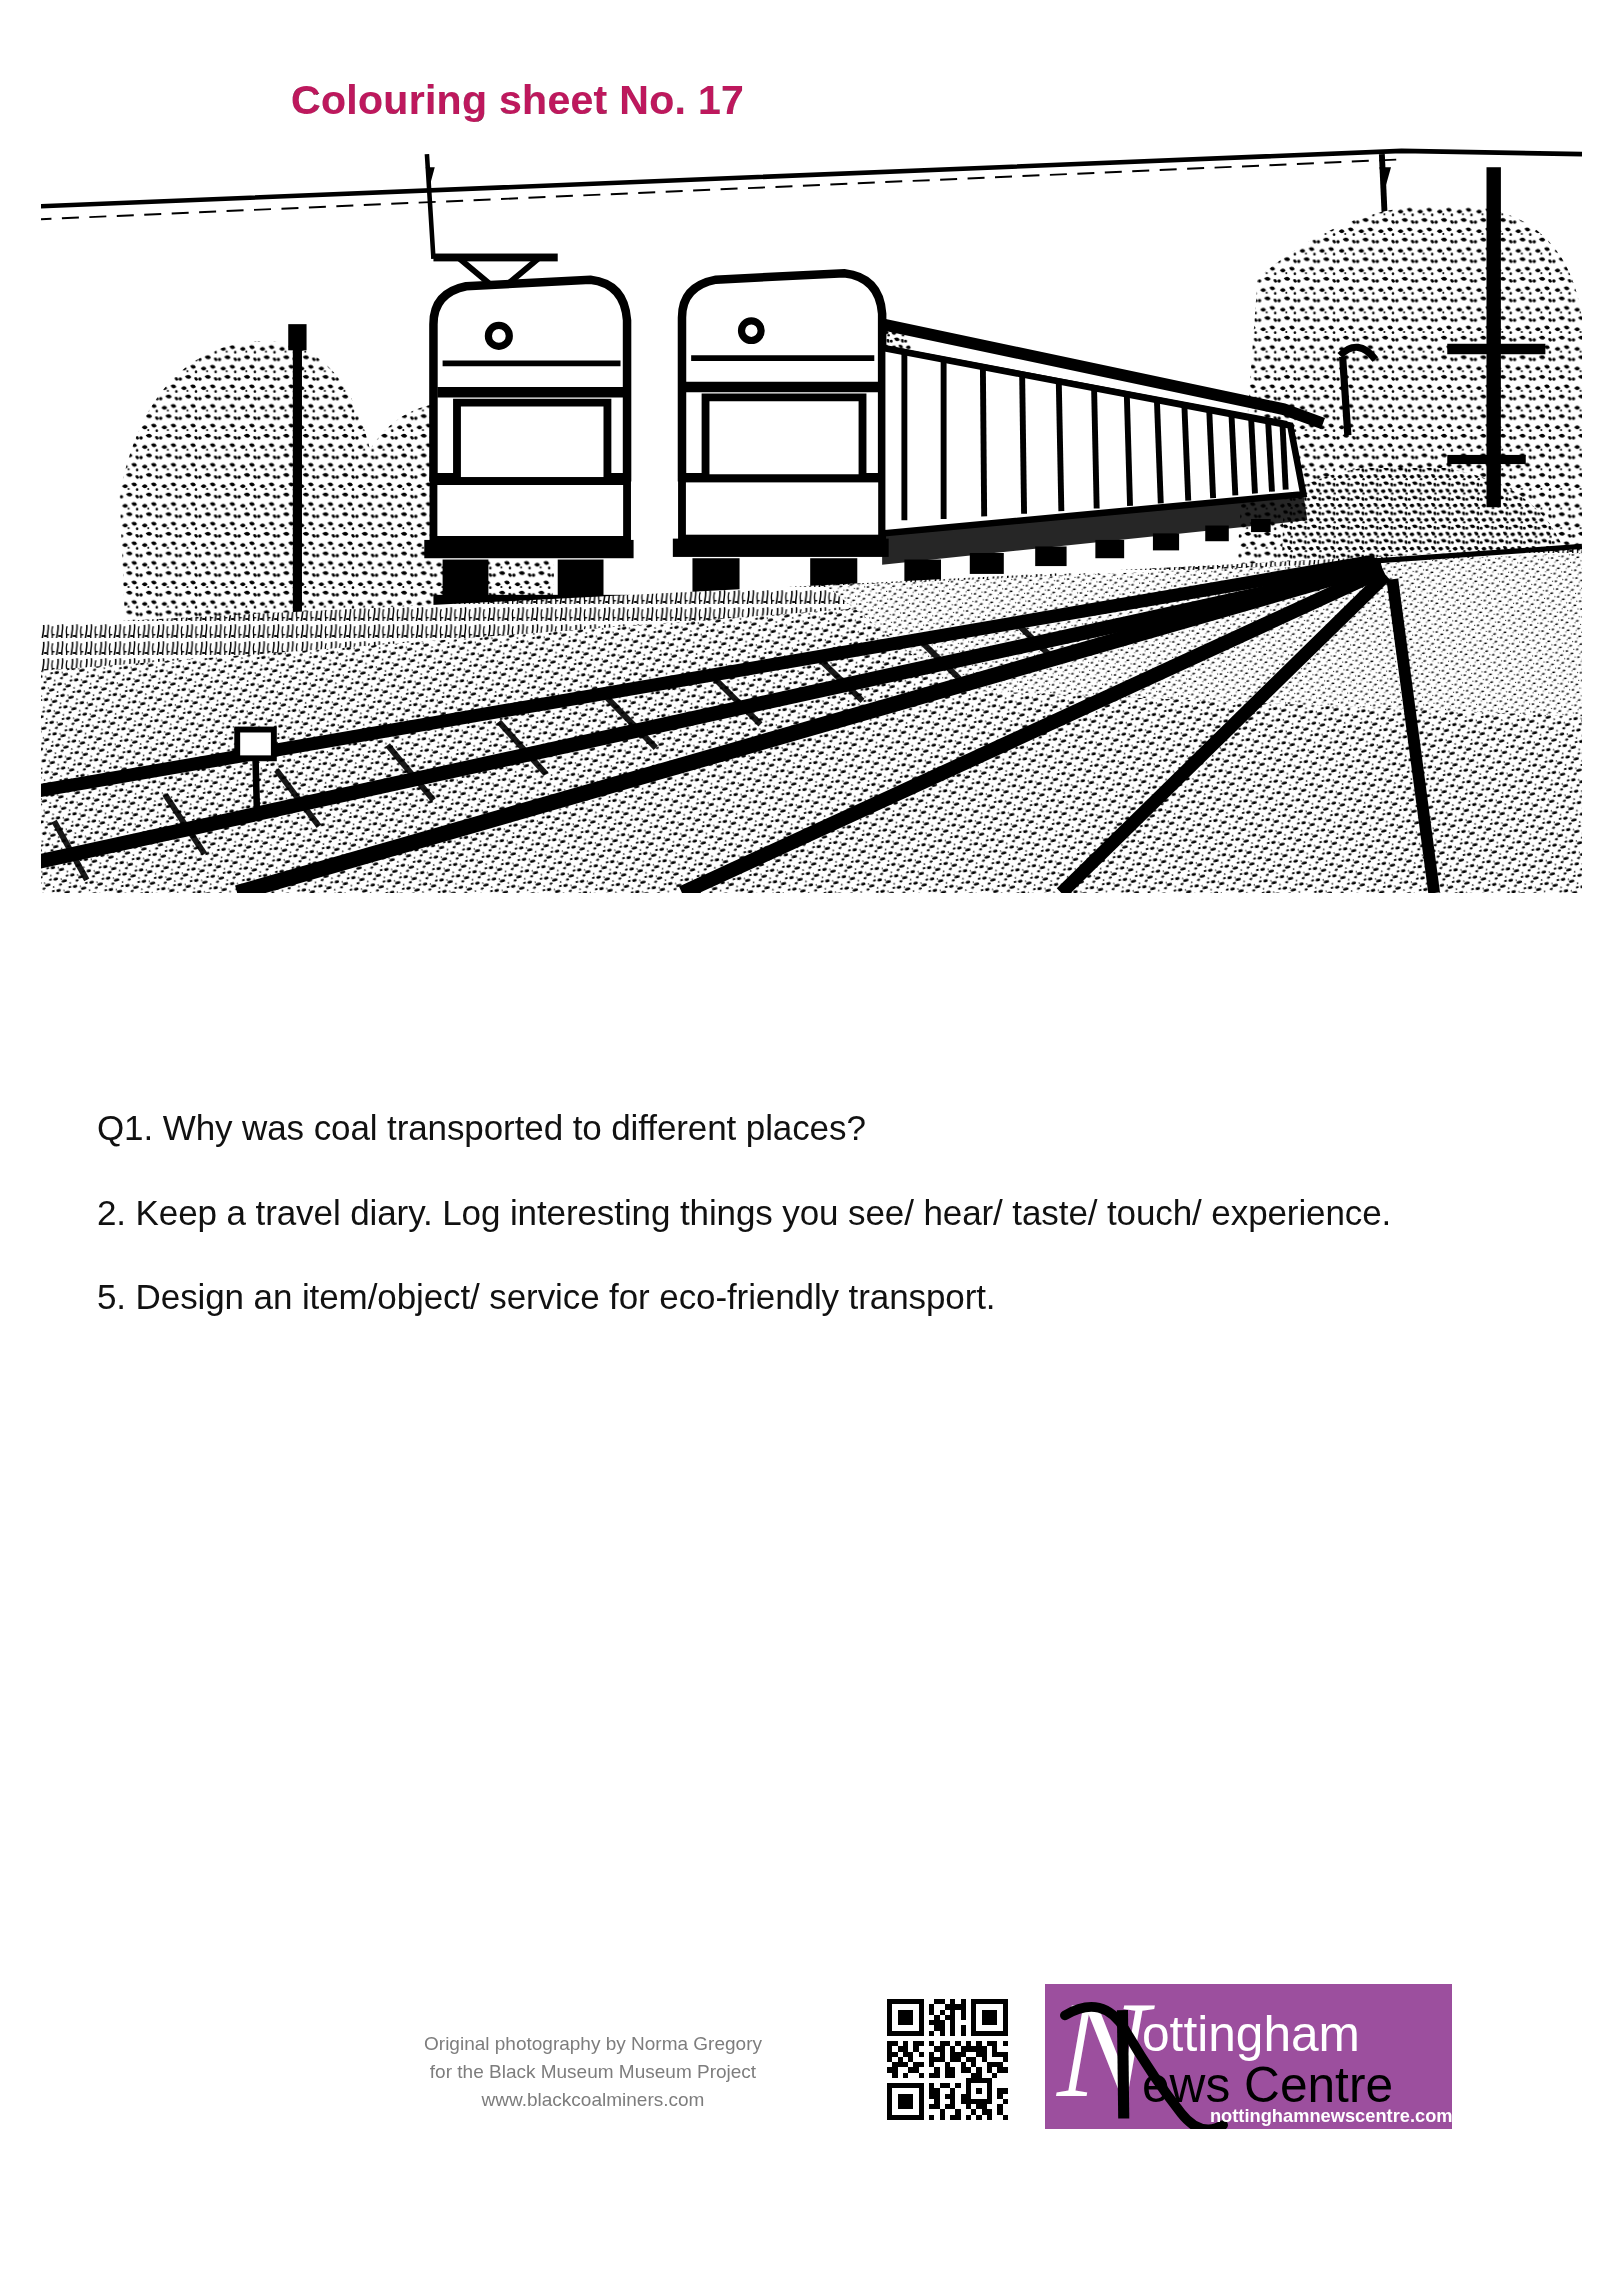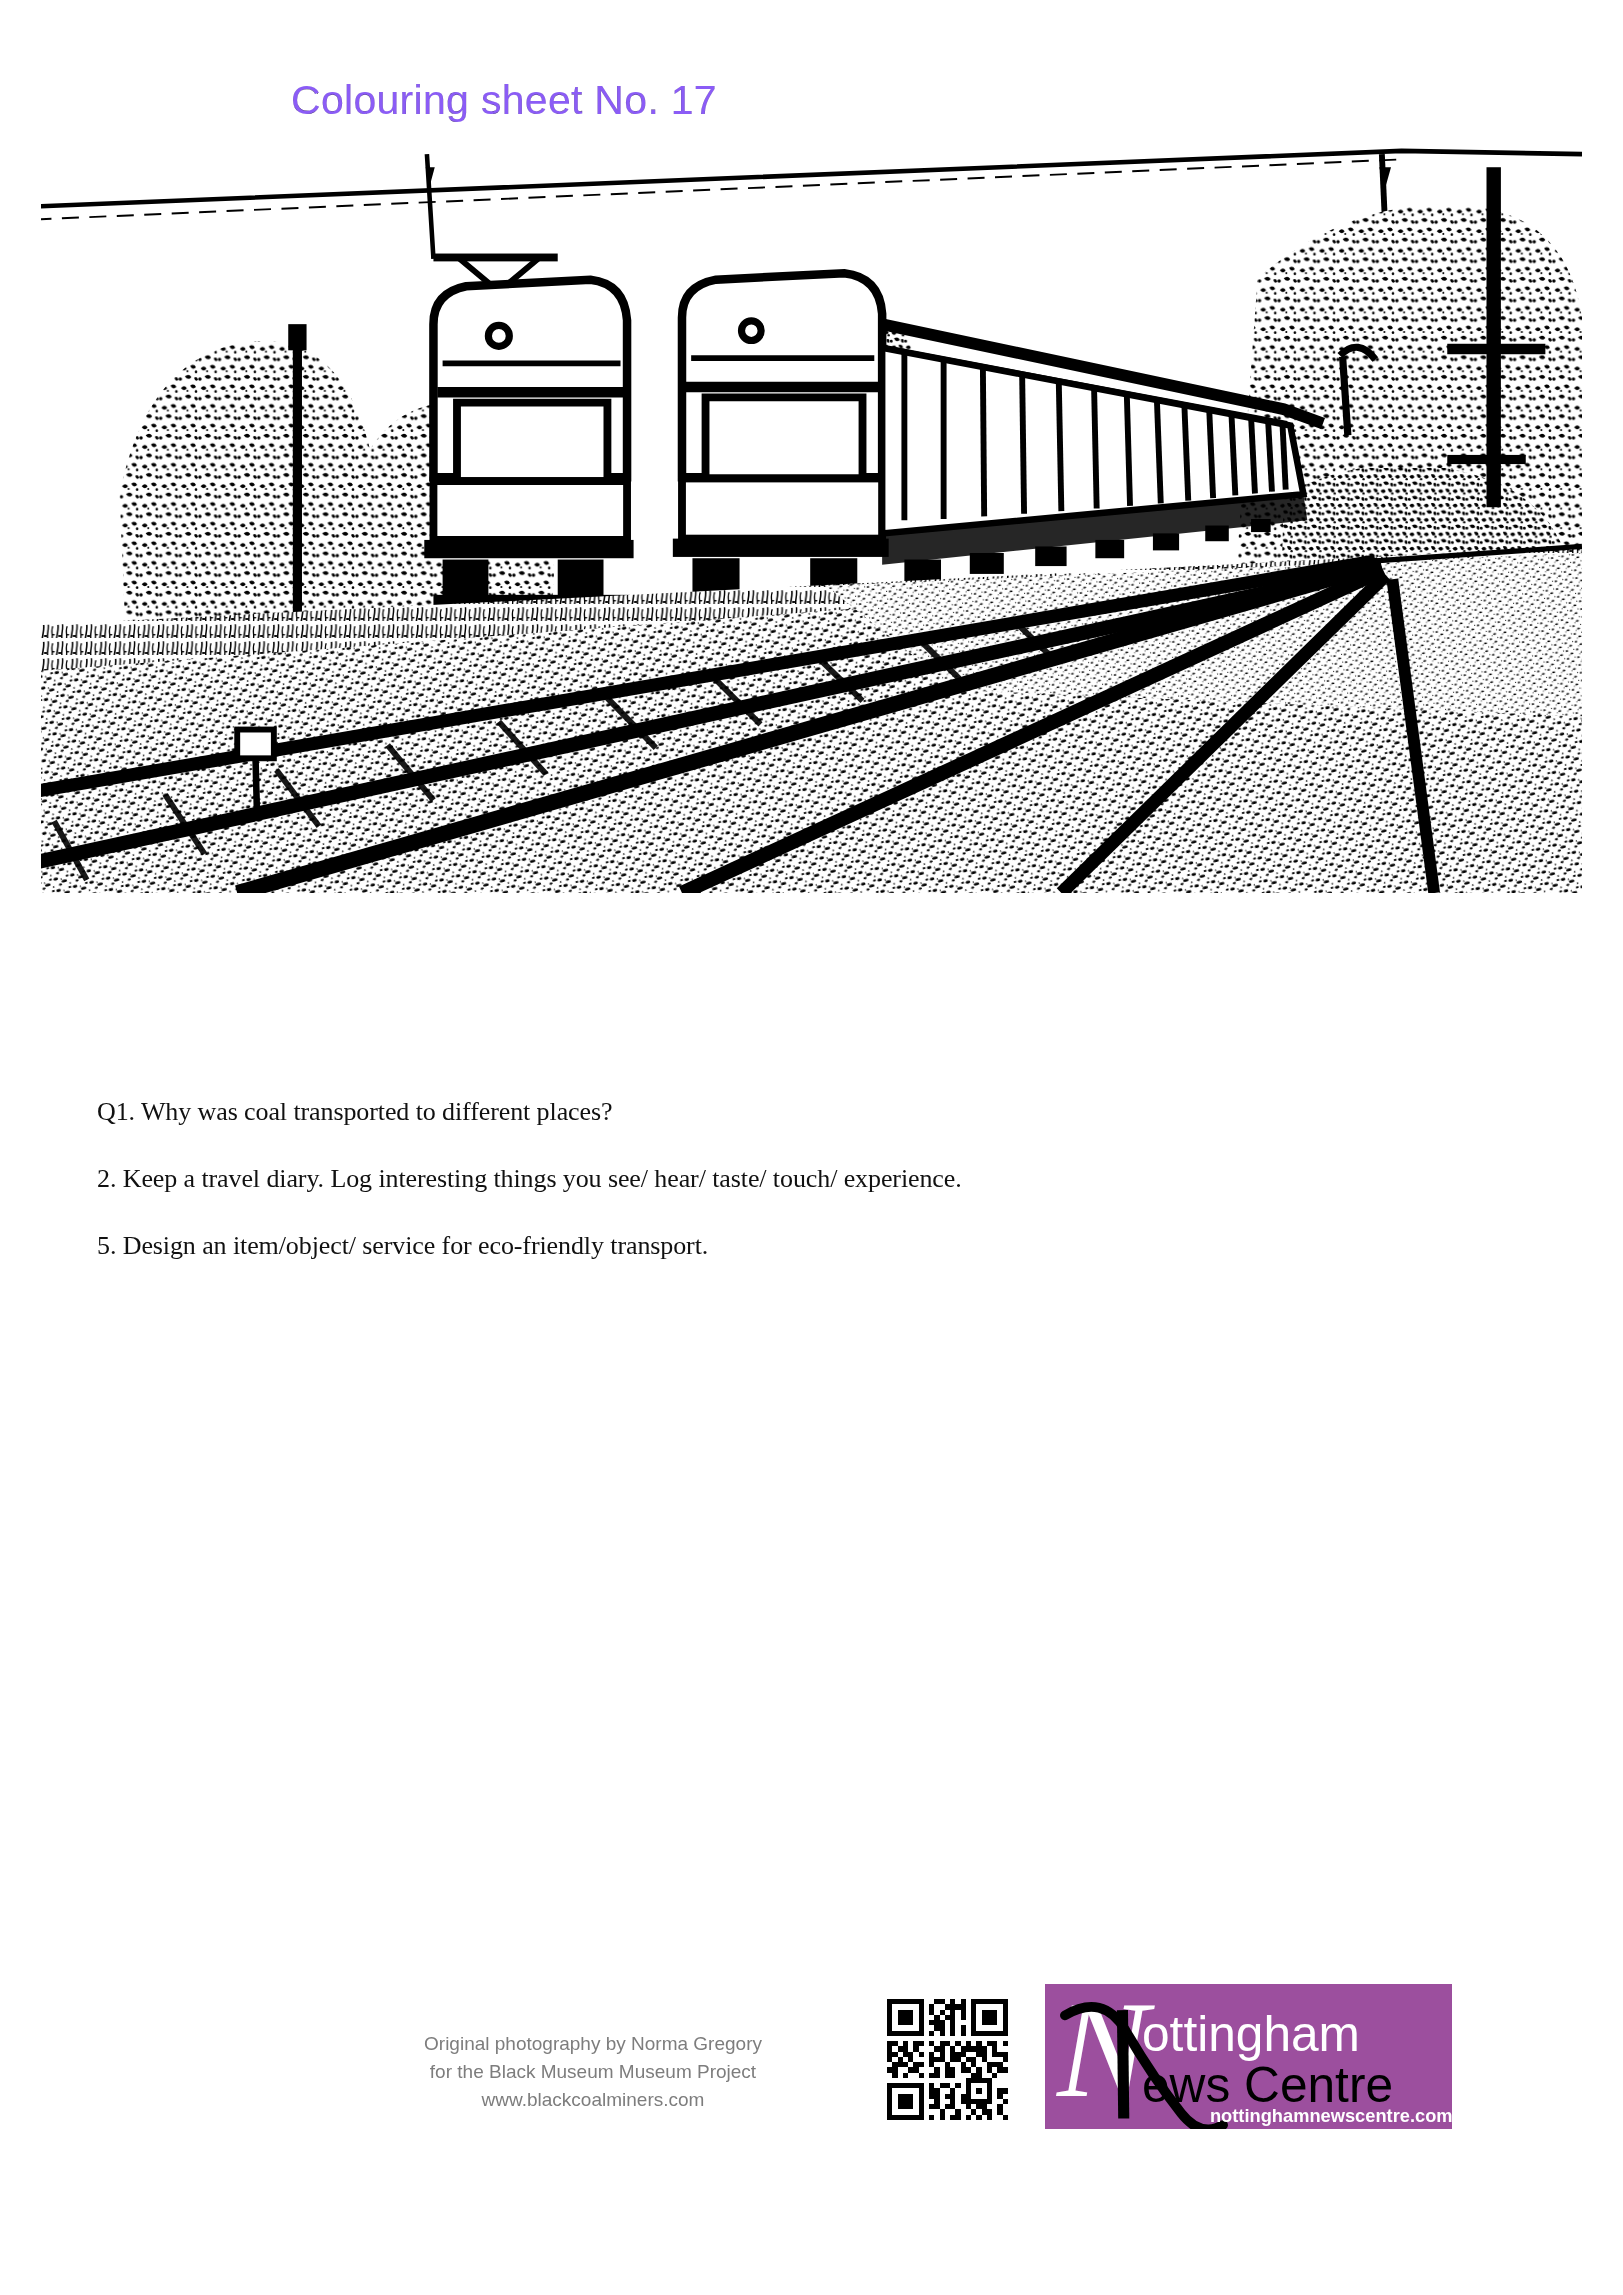--- a/index.html
+++ b/index.html
@@ -16,23 +16,23 @@
     color: #000000;
     overflow: hidden;
   }
 
   
   .sheet-label {
     position: absolute;
     left: 291px;
     top: 77px;
     font-size: 41px;
-    font-weight: 400;
+    font-weight: 700;
     letter-spacing: 0.3px;
-    color: #8b5cf6;
+    color: #be185d;
     white-space: nowrap;
     -webkit-text-stroke: 0.1px #111;
   }
   .sheet-title {
     position: absolute;
     left: 116px;
     top: 152px;
     font-size: 48px;
     font-weight: 800;
     letter-spacing: -0.8px;
@@ -55,28 +55,27 @@
   #illustration svg { display: block; width: 100%; height: 100%; }
 
   
   #questions {
     position: absolute;
     left: 97px;
     top: 1068px;
     width: 1426px;
   }
   .question {
-    font-size: 26px;
+    font-size: 35px;
     line-height: 1.42;
     font-weight: 500;
     color: #111;
     margin-bottom: 30px;
     letter-spacing: -0.1px;
     max-width: 1387px;
-    font-family: Liberation Serif, serif;
   }
   .question:last-child { margin-bottom: 0; }
 
   
   #footer-credit {
     position: absolute;
     left: 387px;
     top: 2030px;
     width: 412px;
     text-align: center;

